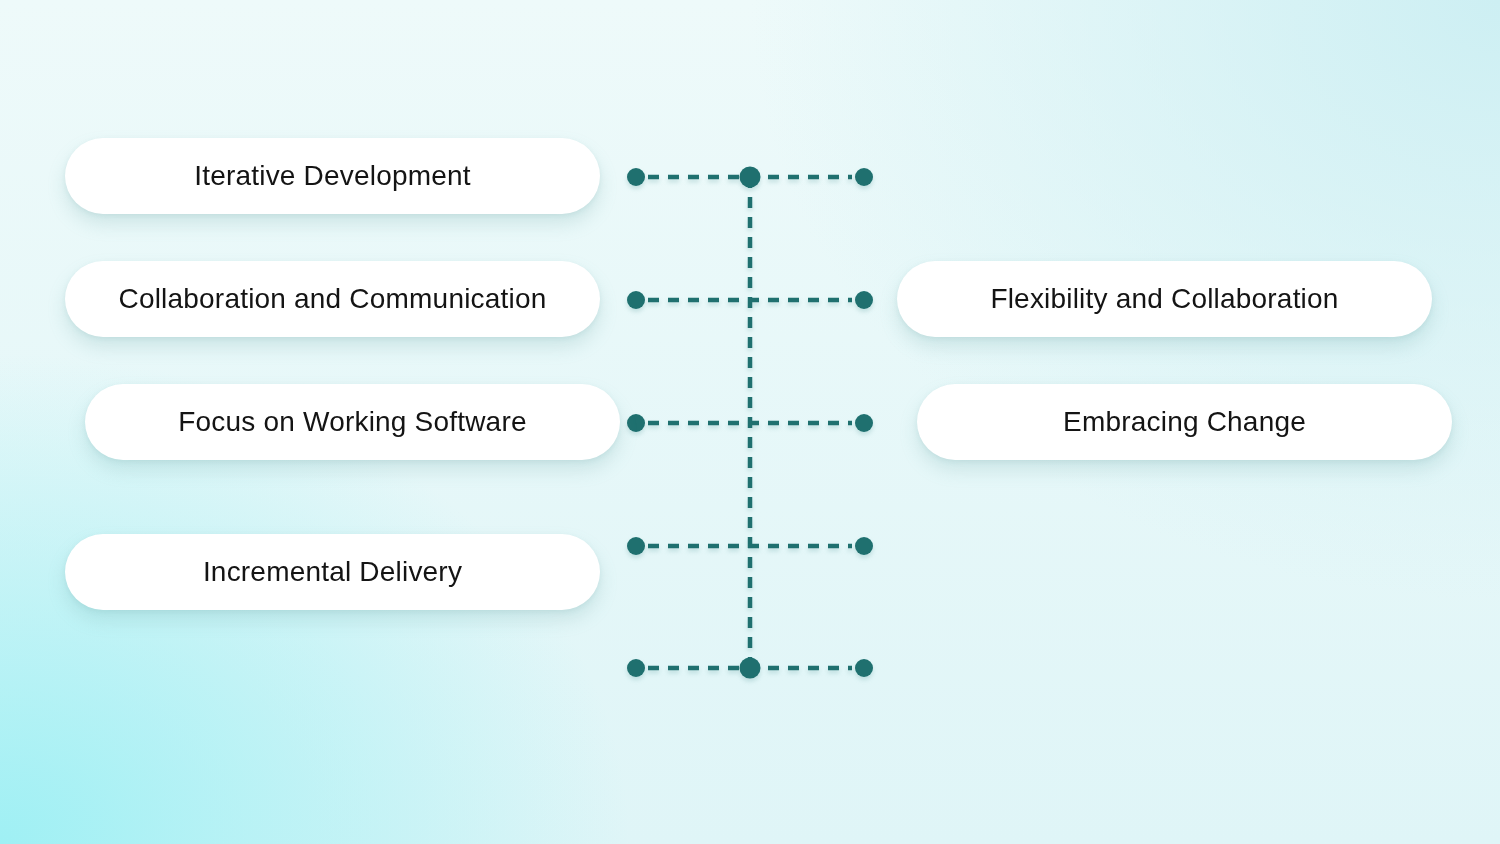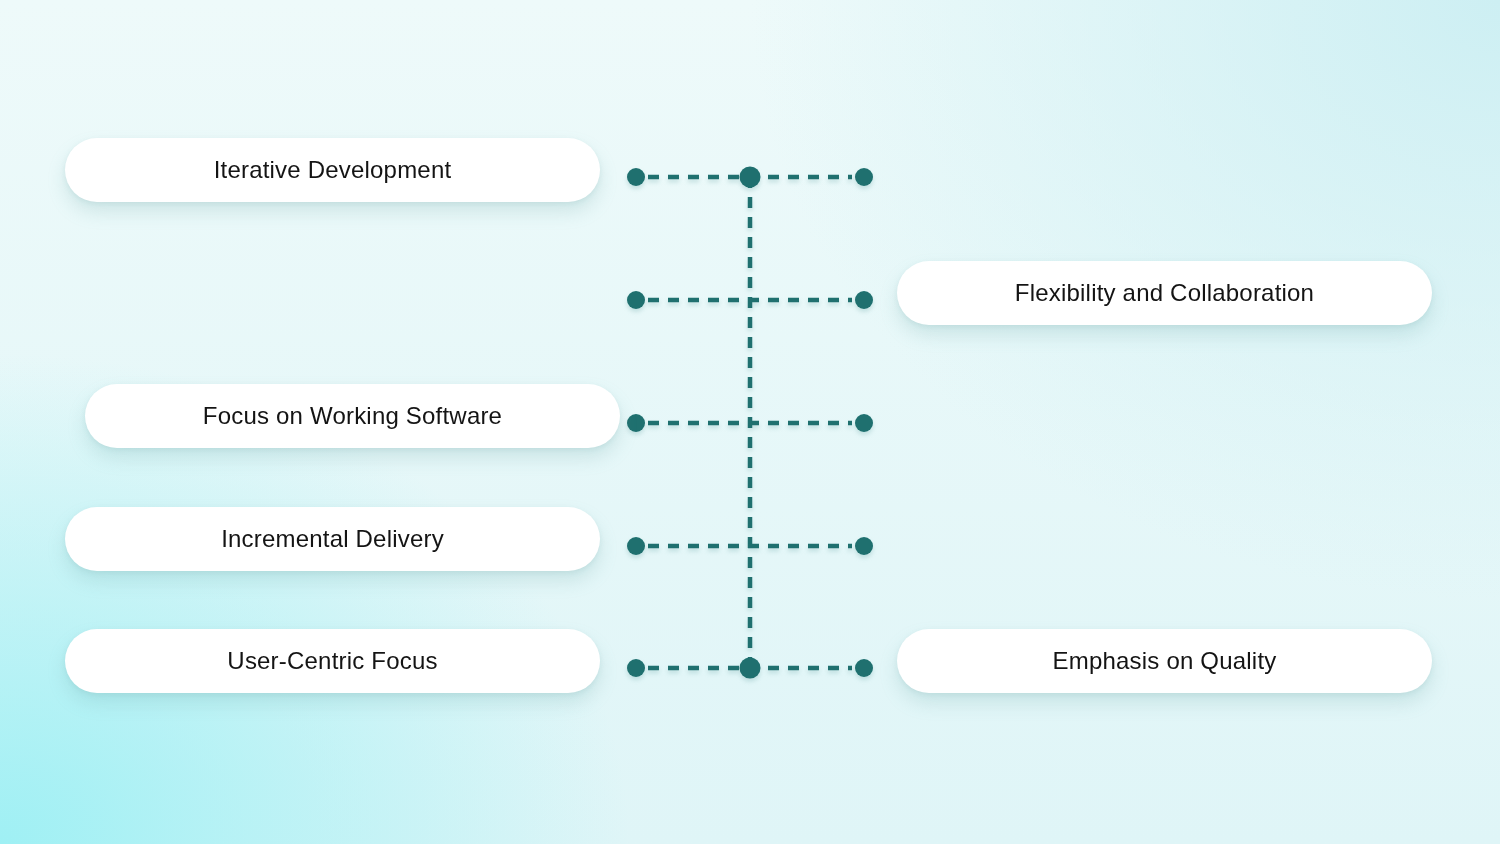--- a/index.html
+++ b/index.html
@@ -20,34 +20,34 @@
   }
   .row {
     position: absolute;
     left: 0;
     width: 100%;
     height: 78px;
   }
   .row:nth-of-type(1) { top: 138px; }
   .row:nth-of-type(2) { top: 261px; }
   .row:nth-of-type(3) { top: 384px; margin-left: 20px; }
-  .row:nth-of-type(4) { top: 507px; }
+  .row:nth-of-type(4) { top: 534px; }
   .row:nth-of-type(5) { top: 629px; }
   .pill {
     position: absolute;
     top: 0;
     width: 535px;
-    height: 64px;
+    height: 76px;
     background: #ffffff;
     border-radius: 39px;
     display: flex;
     align-items: center;
     justify-content: center;
     box-shadow: 0 10px 18px rgba(110, 170, 170, 0.22), 0 2px 5px rgba(110, 170, 170, 0.14);
-    font-size: 24px;
+    font-size: 28px;
     font-weight: 500;
     color: #141414;
     letter-spacing: 0.2px;
     white-space: nowrap;
   }
   .pill-left  { left: 65px; }
   .pill-right { left: 897px; }
   .connector-svg {
     position: absolute;
     top: 0;
@@ -97,29 +97,27 @@
     <circle class="conn-dot" cx="636" cy="668" r="9"></circle>
     <circle class="conn-dot" cx="864" cy="668" r="9"></circle>
     <circle class="conn-dot" cx="750" cy="668" r="10.5"></circle>
   </svg>
 
   <div class="row">
     <div class="pill pill-left">Iterative Development</div>
   </div>
 
   <div class="row">
+    <div class="pill pill-left">Collaboration and Communication</div>
     <div class="pill pill-right">Flexibility and Collaboration</div>
   </div>
 
   <div class="row">
     <div class="pill pill-left">Focus on Working Software</div>
+    <div class="pill pill-right">Embracing Change</div>
   </div>
 
   <div class="row">
     <div class="pill pill-left">Incremental Delivery</div>
   </div>
 
-  <div class="row">
-    <div class="pill pill-left">User-Centric Focus</div>
-    <div class="pill pill-right">Emphasis on Quality</div>
-  </div>
 
 </div>
 
 </body></html>

